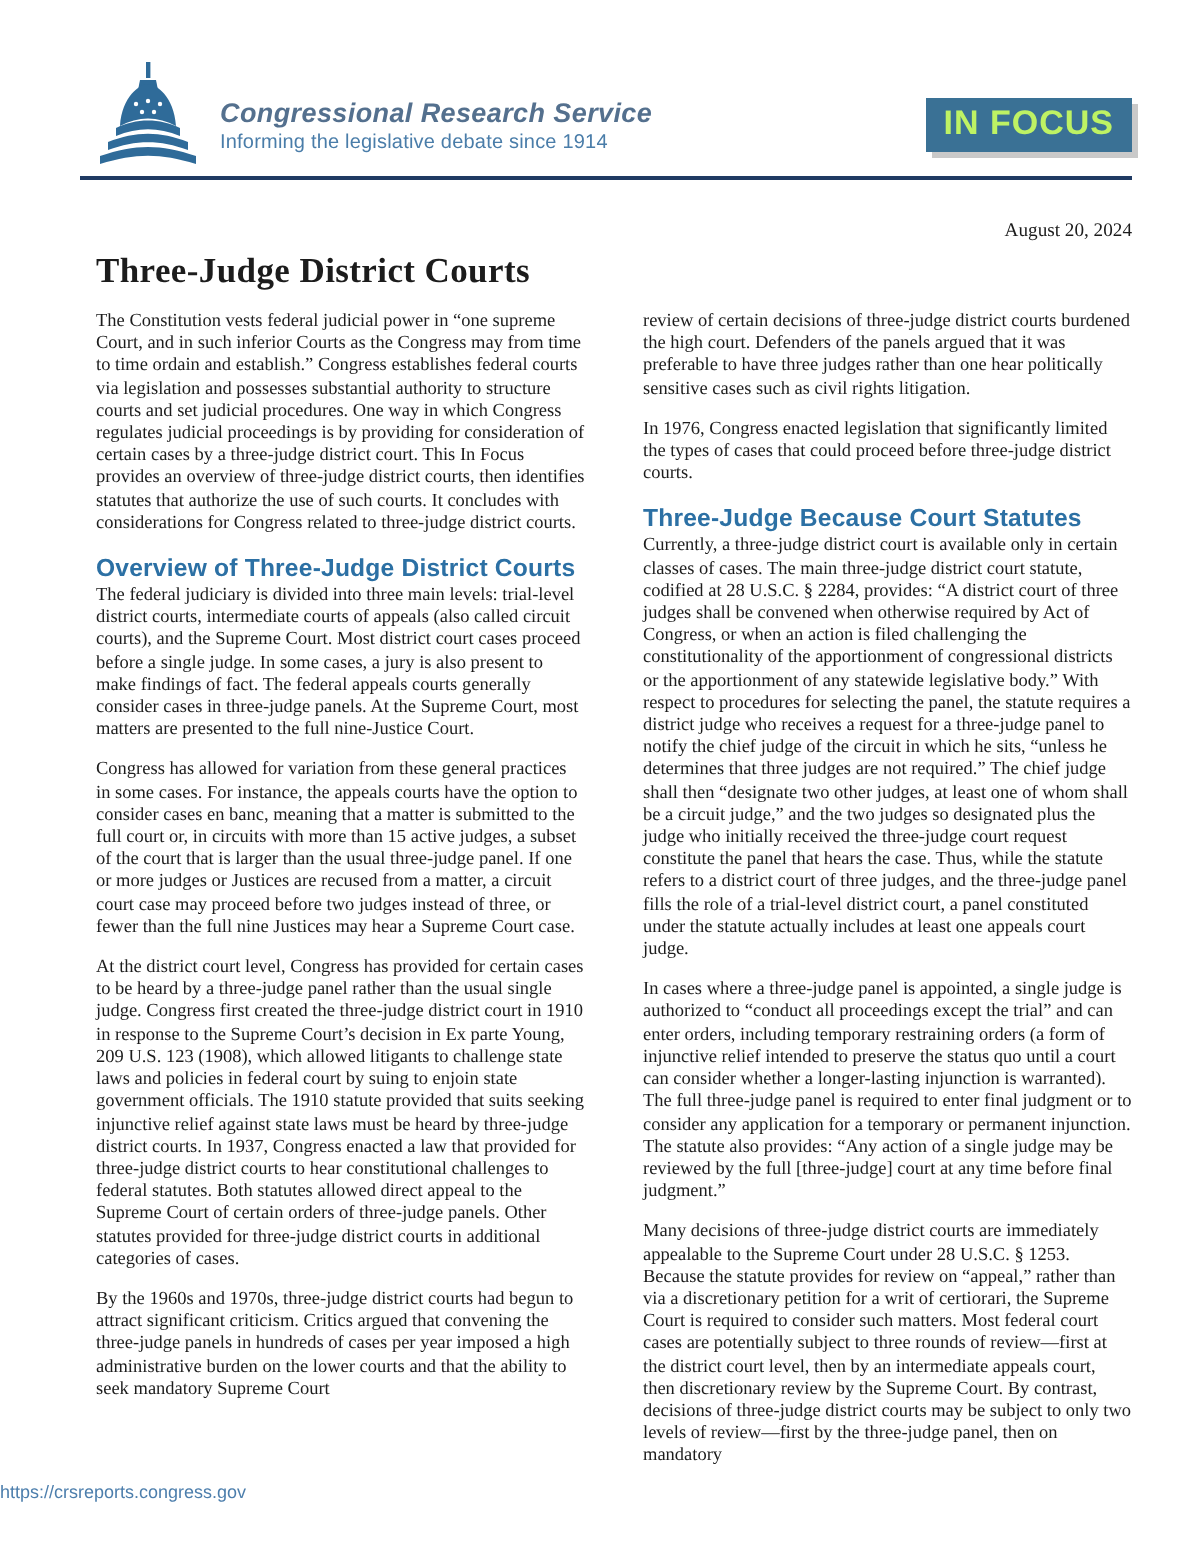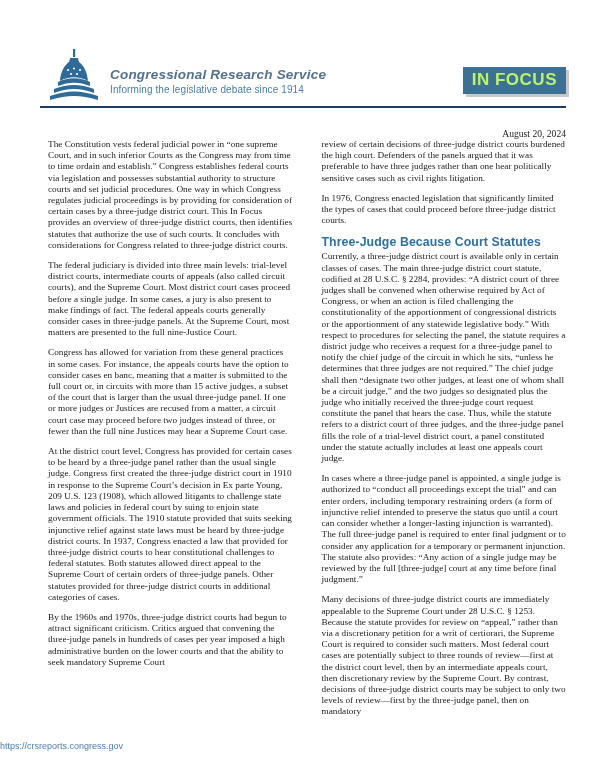--- a/index.html
+++ b/index.html
@@ -14,21 +14,21 @@
   html,body{margin:0;padding:0;background:#e8e8e8;}
   .page{
     position:relative;
     width:600px;height:777px;
     margin:0 auto;
     background:#ffffff;
     font-family:"Liberation Serif","DejaVu Serif",serif;
     color:var(--ink);
     overflow:hidden;
     box-sizing:border-box;
-    padding:48px 34px 0 46px;
+    padding:30px 34px 0 46px;
   }
   
   .hdr{display:flex;align-items:flex-start;position:relative;height:56px;}
   .logo{width:56px;height:54px;flex:0 0 auto;margin-top:0px;}
   .brand{margin-left:8px;margin-top:20px;font-family:"Liberation Sans","DejaVu Sans",sans-serif;}
   .brand-name{
     color:var(--brand);
     font-weight:bold;font-style:italic;
     font-size:13.5px;letter-spacing:.2px;line-height:14px;
   }
@@ -102,24 +102,26 @@
       <div class="brand-name">Congressional Research Service</div>
       <div class="brand-tagline">Informing the legislative debate since 1914</div>
     </div>
     <div class="badge">IN FOCUS</div>
   </div>
 
   <hr class="rule">
 
   <div class="date">August 20, 2024</div>
 
+  <h1 class="doc-title">Three-Judge District Courts</h1>
 
   <div class="cols">
     <div class="col" id="col-left">
         <p>The Constitution vests federal judicial power in “one supreme Court, and in such inferior Courts as the Congress may from time to time ordain and establish.” Congress establishes federal courts via legislation and possesses substantial authority to structure courts and set judicial procedures. One way in which Congress regulates judicial proceedings is by providing for consideration of certain cases by a three-judge district court. This In Focus provides an overview of three-judge district courts, then identifies statutes that authorize the use of such courts. It concludes with considerations for Congress related to three-judge district courts.</p>
+        <h2>Overview of Three-Judge District Courts</h2>
         <p>The federal judiciary is divided into three main levels: trial-level district courts, intermediate courts of appeals (also called circuit courts), and the Supreme Court. Most district court cases proceed before a single judge. In some cases, a jury is also present to make findings of fact. The federal appeals courts generally consider cases in three-judge panels. At the Supreme Court, most matters are presented to the full nine-Justice Court.</p>
         <p>Congress has allowed for variation from these general practices in some cases. For instance, the appeals courts have the option to consider cases en banc, meaning that a matter is submitted to the full court or, in circuits with more than 15 active judges, a subset of the court that is larger than the usual three-judge panel. If one or more judges or Justices are recused from a matter, a circuit court case may proceed before two judges instead of three, or fewer than the full nine Justices may hear a Supreme Court case.</p>
         <p>At the district court level, Congress has provided for certain cases to be heard by a three-judge panel rather than the usual single judge. Congress first created the three-judge district court in 1910 in response to the Supreme Court’s decision in Ex parte Young, 209 U.S. 123 (1908), which allowed litigants to challenge state laws and policies in federal court by suing to enjoin state government officials. The 1910 statute provided that suits seeking injunctive relief against state laws must be heard by three-judge district courts. In 1937, Congress enacted a law that provided for three-judge district courts to hear constitutional challenges to federal statutes. Both statutes allowed direct appeal to the Supreme Court of certain orders of three-judge panels. Other statutes provided for three-judge district courts in additional categories of cases.</p>
         <p>By the 1960s and 1970s, three-judge district courts had begun to attract significant criticism. Critics argued that convening the three-judge panels in hundreds of cases per year imposed a high administrative burden on the lower courts and that the ability to seek mandatory Supreme Court</p>
       </div>
     <div class="col" id="col-right">
         <p>review of certain decisions of three-judge district courts burdened the high court. Defenders of the panels argued that it was preferable to have three judges rather than one hear politically sensitive cases such as civil rights litigation.</p>
         <p>In 1976, Congress enacted legislation that significantly limited the types of cases that could proceed before three-judge district courts.</p>
         <h2>Three-Judge Because Court Statutes</h2>
         <p>Currently, a three-judge district court is available only in certain classes of cases. The main three-judge district court statute, codified at 28 U.S.C. § 2284, provides: “A district court of three judges shall be convened when otherwise required by Act of Congress, or when an action is filed challenging the constitutionality of the apportionment of congressional districts or the apportionment of any statewide legislative body.” With respect to procedures for selecting the panel, the statute requires a district judge who receives a request for a three-judge panel to notify the chief judge of the circuit in which he sits, “unless he determines that three judges are not required.” The chief judge shall then “designate two other judges, at least one of whom shall be a circuit judge,” and the two judges so designated plus the judge who initially received the three-judge court request constitute the panel that hears the case. Thus, while the statute refers to a district court of three judges, and the three-judge panel fills the role of a trial-level district court, a panel constituted under the statute actually includes at least one appeals court judge.</p>

